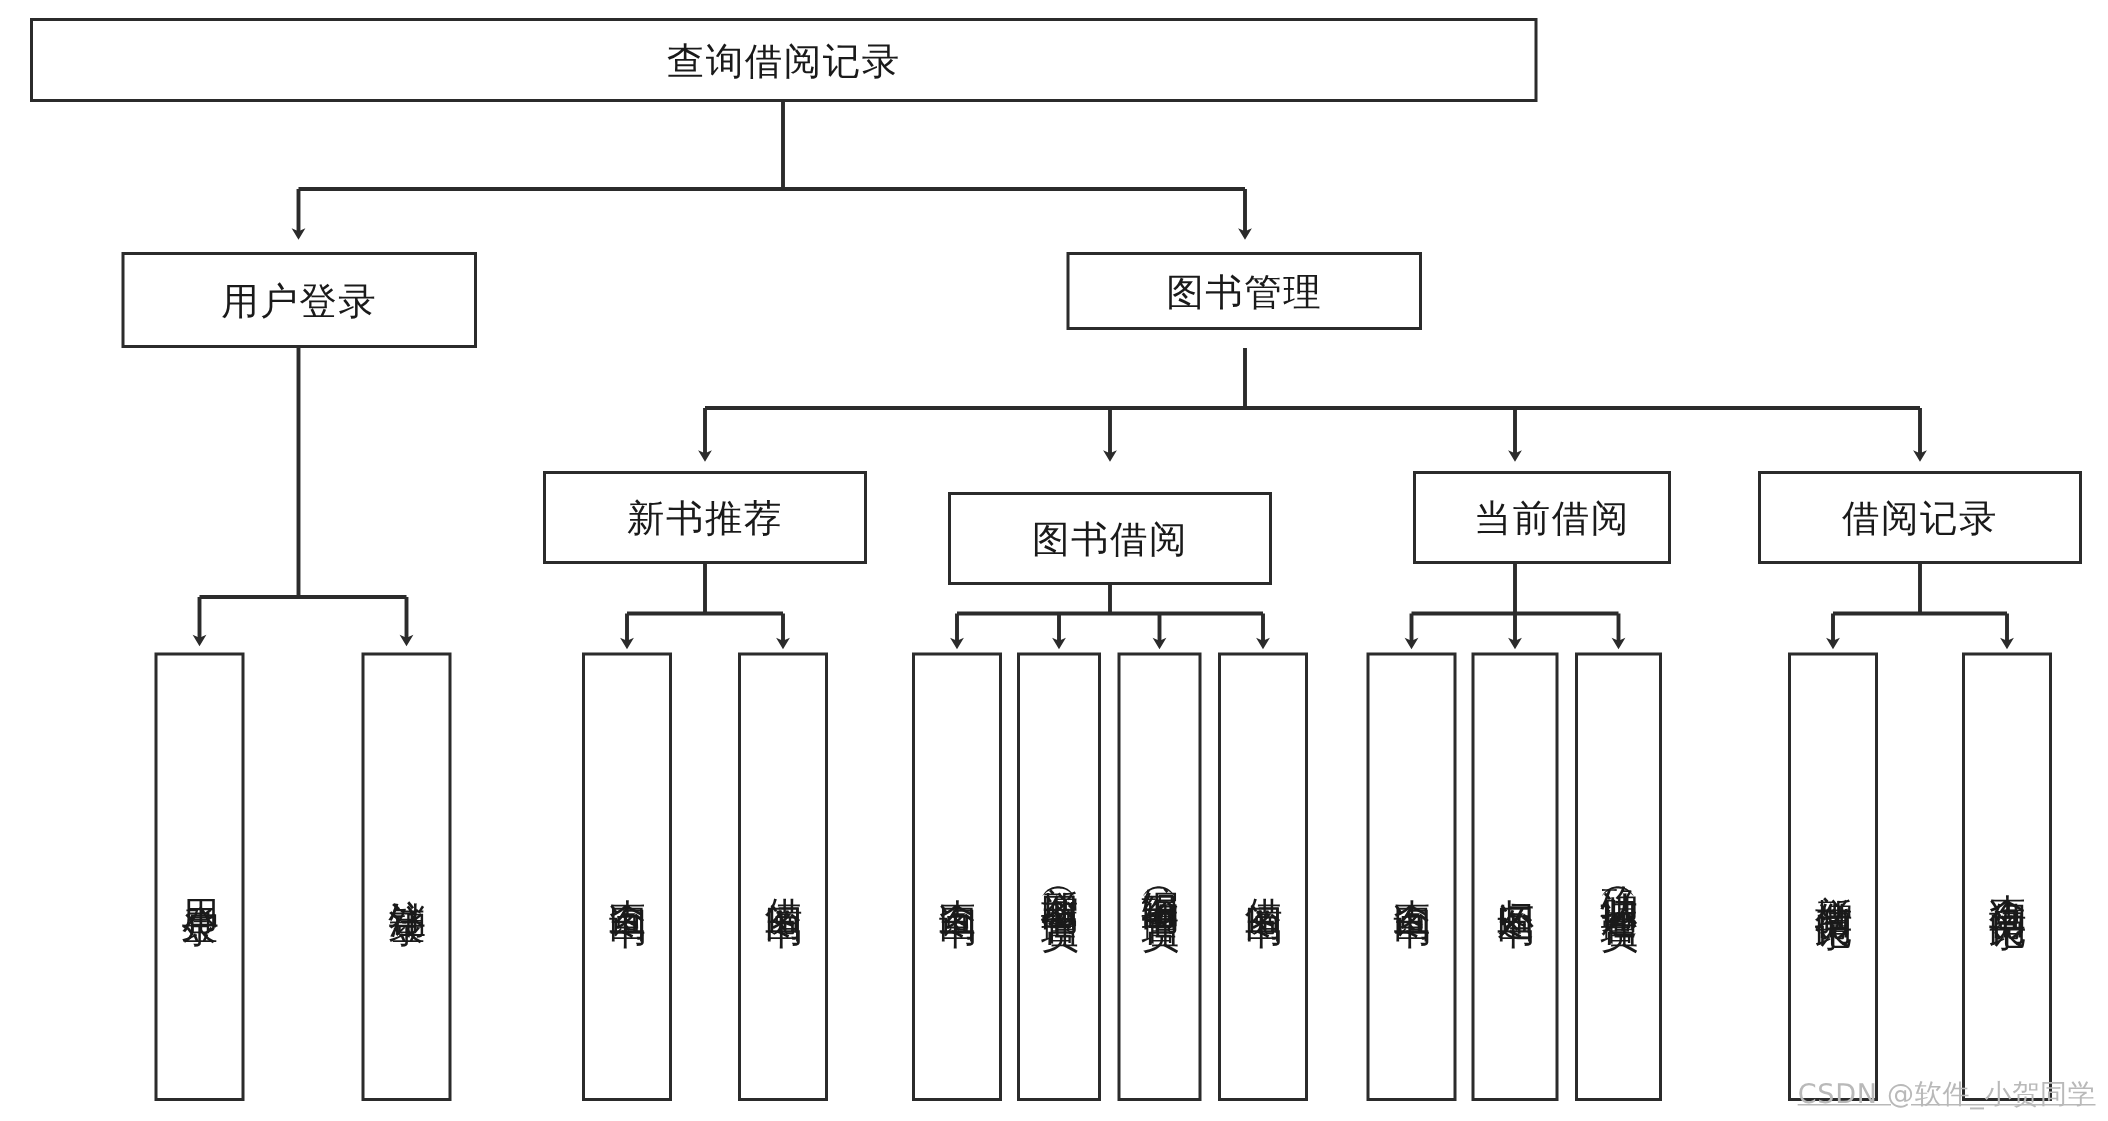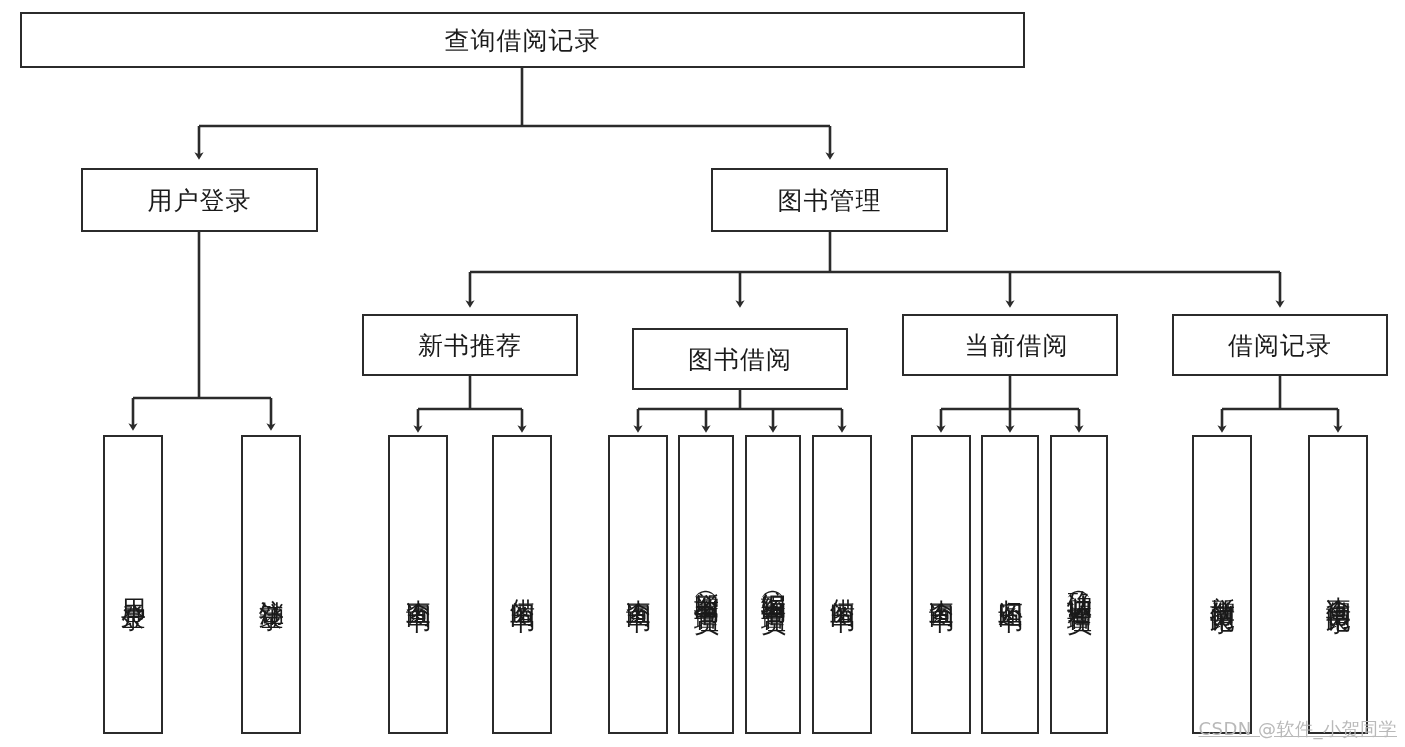--- a/index.html
+++ b/index.html
@@ -131,31 +131,31 @@
     </g>
   </svg>
 
   <div class="node h-node root" style="left:20px; top:12px; width:1005px; height:56px;">
     <span class="label">查询借阅记录</span>
   </div>
 
   <div class="node h-node" style="left:81px; top:168px; width:237px; height:64px;">
     <span class="label">用户登录</span>
   </div>
-  <div class="node h-node" style="left:711px; top:168px; width:237px; height:64px;">
+  <div class="node h-node" style="left:711px; top:168px; width:237px; height:52px;">
     <span class="label">图书管理</span>
   </div>
 
   <div class="node h-node" style="left:362px; top:314px; width:216px; height:62px;align-items:center;">
     <span class="label">新书推荐</span>
   </div>
   <div class="node h-node" style="left:632px; top:328px; width:216px; height:62px;">
     <span class="label">图书借阅</span>
   </div>
-  <div class="node h-node" style="left:902px; top:314px; width:216px; height:62px;padding-left:13px;">
+  <div class="node h-node" style="left:942px; top:314px; width:172px; height:62px;padding-left:13px;">
     <span class="label">当前借阅</span>
   </div>
   <div class="node h-node" style="left:1172px; top:314px; width:216px; height:62px;">
     <span class="label">借阅记录</span>
   </div>
 
   <div class="node v-node" style="left:103px; top:435px; width:60px; height:299px;">
     <span class="label">用户登录</span>
   </div>
   <div class="node v-node" style="left:241px; top:435px; width:60px; height:299px;">

